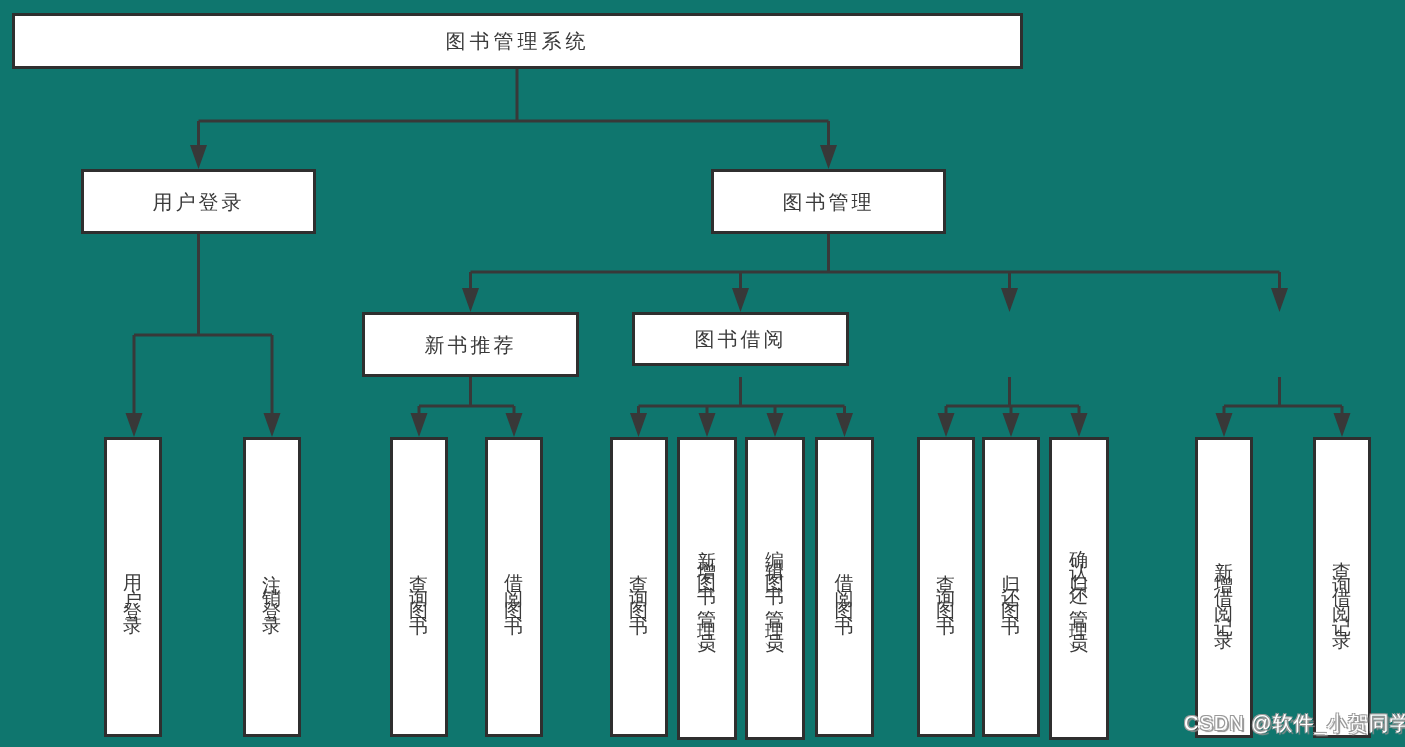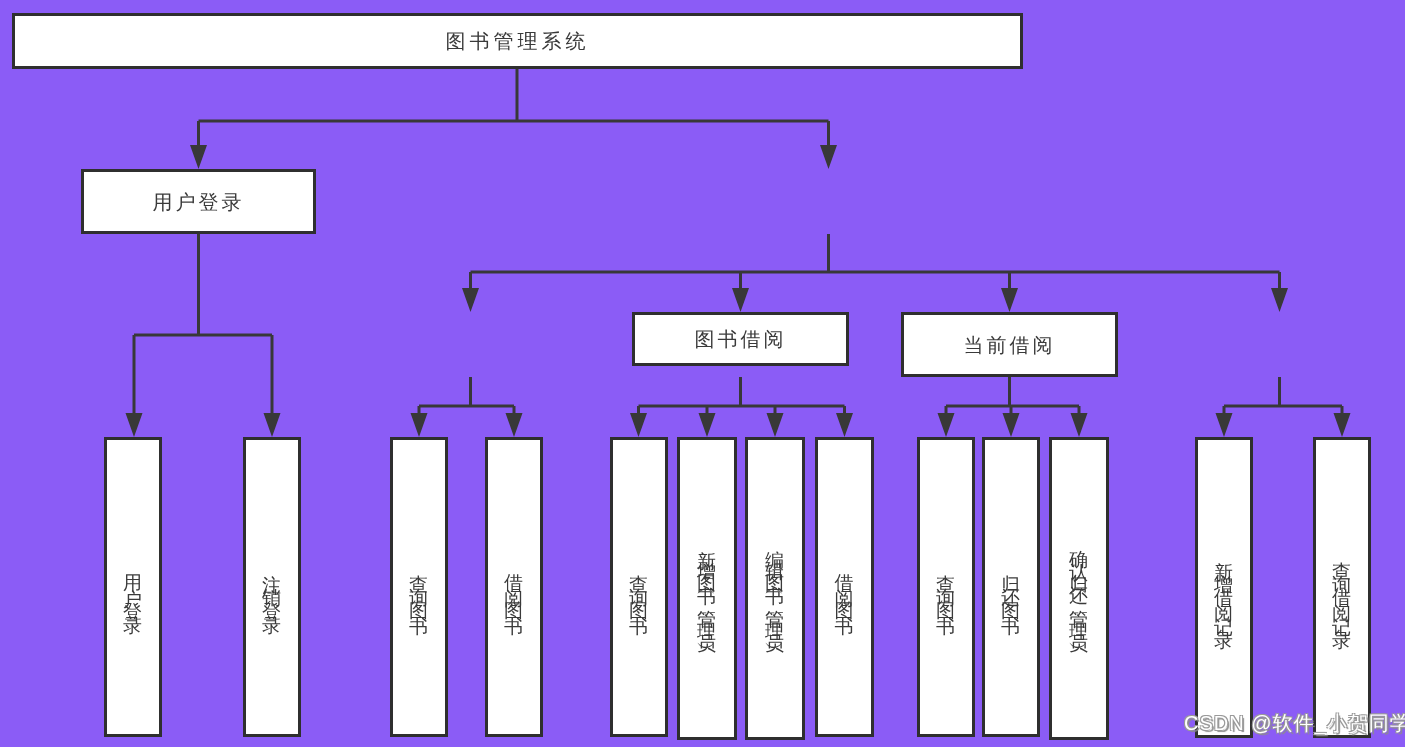--- a/index.html
+++ b/index.html
@@ -1,20 +1,20 @@
 <!DOCTYPE html>
 <html><head>
 <meta charset="utf-8">
 <style>
   html, body { margin: 0; padding: 0; background: #ffffff; }
   .canvas {
     position: relative;
     width: 1405px;
     height: 747px;
-    background: #8b5cf6;
+    background: #0f766e;
     overflow: hidden;
     font-family: "Liberation Sans", "DejaVu Sans", sans-serif;
     color: #3a3a3a;
   }
   .connectors {
     position: absolute;
     left: 0; top: 0;
     pointer-events: none;
   }
   .node {
@@ -76,23 +76,24 @@
              M462 288h17l-8.5 24zM732 288h17l-8.5 24zM1001 288h17l-8.5 24zM1271 288h17l-8.5 24z
              M410.5 413h17l-8.5 24zM505.5 413h17l-8.5 24z
              M630 413h17l-8.5 24zM698.5 413h17l-8.5 24zM766.5 413h17l-8.5 24zM836 413h17l-8.5 24z
              M937.5 413h17l-8.5 24zM1002.5 413h17l-8.5 24zM1070.5 413h17l-8.5 24z
              M1215.5 413h17l-8.5 24zM1333.5 413h17l-8.5 24z"></path>
   </svg>
 
   <div class="node root" style="left:12px; top:13px; width:1011px; height:56px;">图书管理系统</div>
 
   <div class="node" style="left:81px; top:169px; width:235px; height:65px;">用户登录</div>
+  <div class="node" style="left:711px; top:169px; width:235px; height:65px;">图书管理</div>
 
+  <div class="node" style="left:362px; top:312px; width:217px; height:65px;">新书推荐</div>
   <div class="node" style="left:632px; top:312px; width:217px; height:54px;">图书借阅</div>
-  <div class="node" style="left:901px; top:312px; width:217px; height:65px;">当前借阅</div>
 
   <div class="node vbox" style="left:104px; top:437px; width:58px; height:300px;">
     <span class="vtext">用户登录</span>
   </div>
   <div class="node vbox" style="left:243px; top:437px; width:58px; height:300px;">
     <span class="vtext">注销登录</span>
   </div>
 
   <div class="node vbox" style="left:390px; top:437px; width:58px; height:300px;">
     <span class="vtext">查询图书</span>

